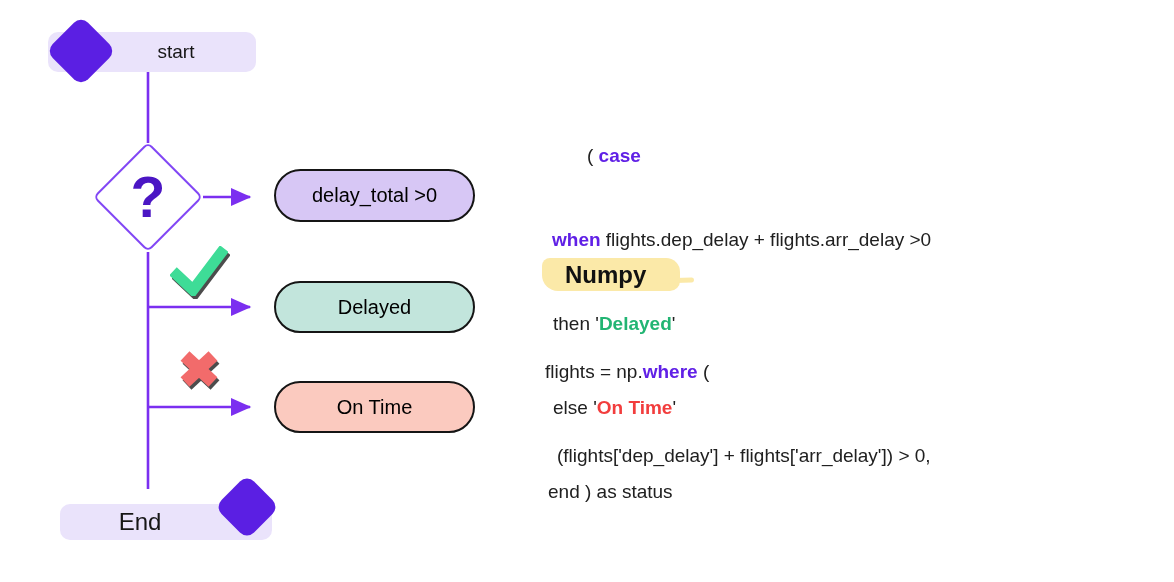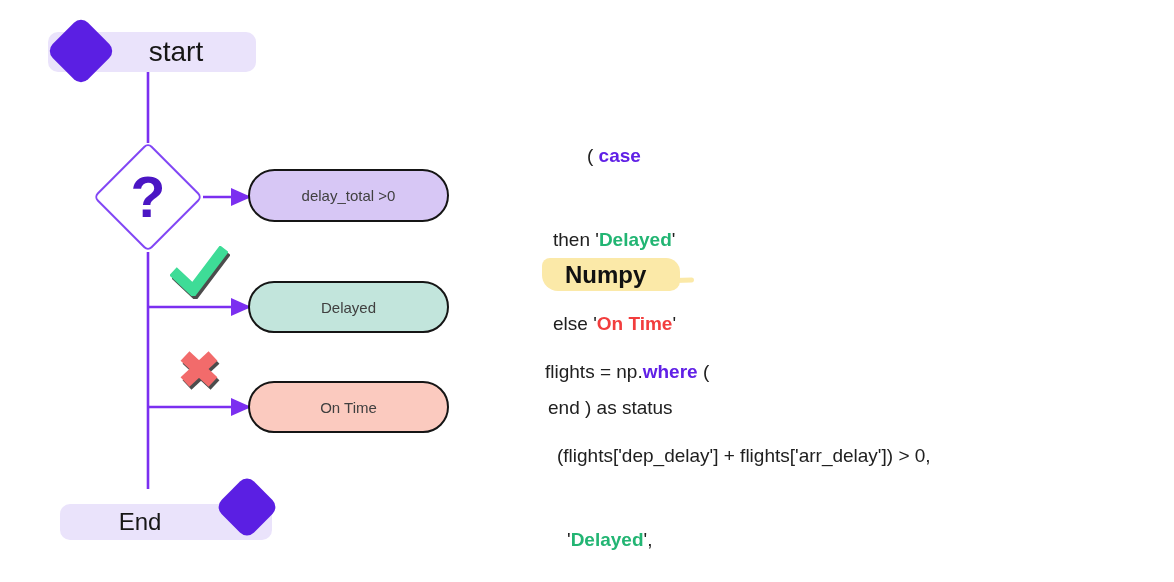--- a/index.html
+++ b/index.html
@@ -8,21 +8,21 @@
     font-family:"Liberation Sans",sans-serif;overflow:hidden;
   }
 
   
   svg.connectors{position:absolute;left:0;top:0;pointer-events:none;}
 
   
   .terminal{
     position:absolute;background:#eae3fb;border-radius:10px;
     display:flex;align-items:center;justify-content:center;
-    color:#161616;font-size:28px;
+    color:#161616;font-size:19px;
   }
   .start-rect{left:48px;top:32px;width:208px;height:40px;padding-left:48px;box-sizing:border-box;}
   .end-rect{left:60px;top:504px;width:212px;height:36px;padding-right:52px;box-sizing:border-box;font-size:24px;}
   .diamond{
     position:absolute;background:#5b1fe3;border-radius:10px;transform:rotate(45deg);
   }
   .start-diamond{left:56px;top:26px;width:50px;height:50px;}
   .end-diamond{left:224px;top:484px;width:46px;height:46px;}
 
   
@@ -32,24 +32,24 @@
     transform:rotate(45deg);box-sizing:border-box;
   }
   .qwrap{
     position:absolute;left:98px;top:150px;width:100px;height:94px;
     display:flex;align-items:center;justify-content:center;
   }
   .qmark{font-size:57px;font-weight:800;color:#4b16c4;line-height:1;}
 
   
   .pill{
-    position:absolute;left:248px;width:201px;height:53px;box-sizing:border-box;
+    position:absolute;left:274px;width:201px;height:53px;box-sizing:border-box;
     border:2px solid #151515;border-radius:28px;
     display:flex;align-items:center;justify-content:center;
-    font-size:15px;color:#404040;
+    font-size:20px;color:#000000;
   }
   .pill-condition{top:169px;background:#d7c7f5;}
   .pill-yes{top:281px;height:52px;background:#c2e5dc;}
   .pill-no{top:381px;height:52px;background:#fbcabf;}
 
   
   .mark-icon{position:absolute;filter:drop-shadow(2px 3px 0 rgba(45,45,45,0.85));}
   .check-pos{left:170px;top:246px;}
   .cross-pos{left:176px;top:348px;}
 
@@ -130,29 +130,29 @@
     <span>On Time</span>
   </div>
 
   <div class="terminal end-rect">
     <span>End</span>
   </div>
   <div class="diamond end-diamond"></div>
 
   <div class="code sql-code">
     <div class="sql-l1"><span>( </span><span class="kw">case</span></div>
+    <div class="sql-l2"><span class="kw">when</span><span> flights.dep_delay + flights.arr_delay &gt;0</span></div>
     <div class="sql-l3"><span>then '</span><span class="sg">Delayed</span><span>'</span></div>
     <div class="sql-l4"><span>else '</span><span class="sr">On Time</span><span>'</span></div>
     <div class="sql-l5"><span>end ) as status</span></div>
   </div>
 
   <div class="swash swash-np">
     <span class="swash-title">Numpy</span>
   </div>
   <div class="code np-code">
     <div class="np-l1"><span>flights = np.</span><span class="kw">where</span><span> (</span></div>
     <div class="np-l2"><span>(flights['dep_delay'] + flights['arr_delay']) &gt; 0,</span></div>
-    <div class="np-l3"><span>'</span><span class="sg">Delayed</span><span>',</span></div>
     
     
   </div>
 
 </div>
 
 </body></html>

